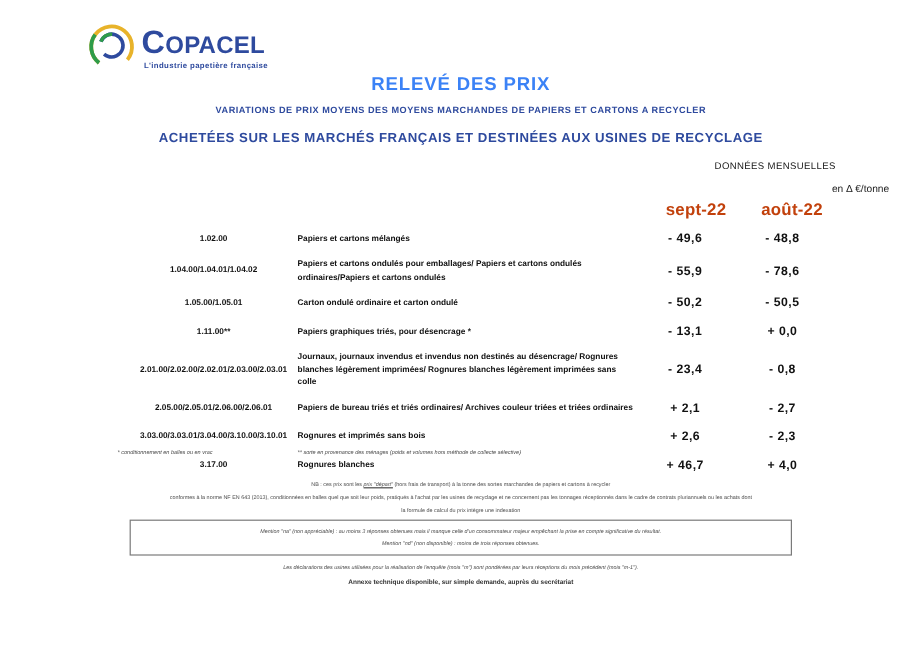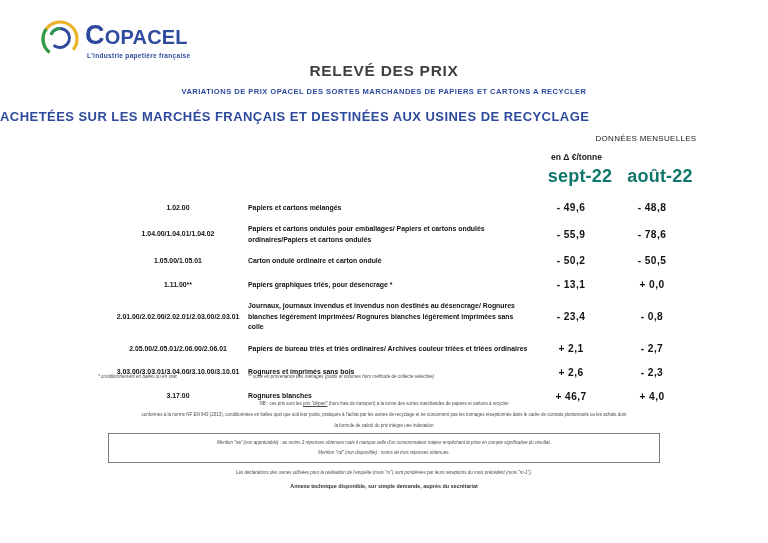--- a/index.html
+++ b/index.html
@@ -12,21 +12,21 @@
     height: 543px;
     font-family: "Liberation Sans", sans-serif;
     color: #000000;
     position: relative;
     overflow: hidden;
   }
 
   
   .logo-block {
     position: absolute;
-    left: 40px;
+    left: 73px;
     top: 18px;
     display: flex;
     align-items: flex-start;
   }
   .logo-mark {
     width: 40px;
     height: 40px;
     flex: 0 0 auto;
     margin-top: 1px;
   }
@@ -58,38 +58,39 @@
 
   
   .doc-title {
     position: absolute;
     left: 0;
     right: 0;
     top: 62px;
     text-align: center;
     font-size: 15.5px;
     font-weight: bold;
-    color: #404040;
+    color: #3b82f6;
     letter-spacing: 0.7px;
   }
   .subtitle-1 {
     position: absolute;
     left: 0; right: 0;
     top: 87px;
     text-align: center;
     font-size: 7.6px;
     font-weight: bold;
     color: #2e4a9e;
     letter-spacing: 0.45px;
   }
   .subtitle-2 {
     position: absolute;
     left: 0; right: 0;
     top: 109px;
-    font-size: 13px;
+    text-align: center;
+    font-size: 11px;
     font-weight: bold;
     color: #2e4a9e;
     letter-spacing: 0.45px;
   }
 
   
   .data-caption {
     position: absolute;
     top: 134px;
     left: 551px;
@@ -98,42 +99,42 @@
     font-size: 8px;
     font-weight: normal;
     color: #1a1a1a;
     letter-spacing: 0.3px;
   }
   .unit-caption {
     position: absolute;
     top: 152px;
     left: 551px;
     width: 190px;
-    text-align: left;
+    text-align: right;
     font-size: 8.5px;
-    font-weight: bold;
+    font-weight: normal;
     color: #1a1a1a;
   }
   .month-head {
     position: absolute;
     top: 166px;
-    font-size: 18px;
-    font-weight: bold;
-    color: #0f766e;
+    font-size: 14px;
+    font-weight: bold;
+    color: #c2410c;
     letter-spacing: 0.2px;
     text-align: center;
   }
   .month-head.m1 { left: 540px; width: 80px; }
   .month-head.m2 { left: 620px; width: 80px; }
 
   
   .price-table {
     position: absolute;
     left: 108px;
-    top: 196px;
+    top: 188px;
     width: 584px;
     border-collapse: collapse;
     table-layout: fixed;
   }
   .price-table td {
     vertical-align: middle;
     padding: 4px 0;
     font-size: 6.9px;
     font-weight: bold;
     color: #111111;
@@ -232,21 +233,21 @@
       <circle cx="20" cy="19" r="9.5" fill="none" stroke="#2e9c4a" stroke-width="3" stroke-dasharray="12 49" transform="rotate(200 20 19)"></circle>
     </svg>
   </span>
   <span class="logo-text">
     <span class="logo-word"><span class="cap">C</span><span class="small">OPACEL</span></span>
     <span class="logo-tag">L'industrie papetière française</span>
   </span>
 </div>
 
 <div class="doc-title">RELEVÉ DES PRIX</div>
-<div class="subtitle-1">VARIATIONS DE PRIX OPACEL DES SORTES MARCHANDES DE PAPIERS ET CARTONS A RECYCLER</div>
+<div class="subtitle-1">VARIATIONS DE PRIX MOYENS DES MOYENS MARCHANDES DE PAPIERS ET CARTONS A RECYCLER</div>
 <div class="subtitle-2">ACHETÉES SUR LES MARCHÉS FRANÇAIS ET DESTINÉES AUX USINES DE RECYCLAGE</div>
 
 <div class="data-caption">DONNÉES MENSUELLES</div>
 <div class="unit-caption">en Δ €/tonne</div>
 <div class="month-head m1">sept-22</div>
 <div class="month-head m2">août-22</div>
 
 <table class="price-table">
   <tbody>
     <tr>

